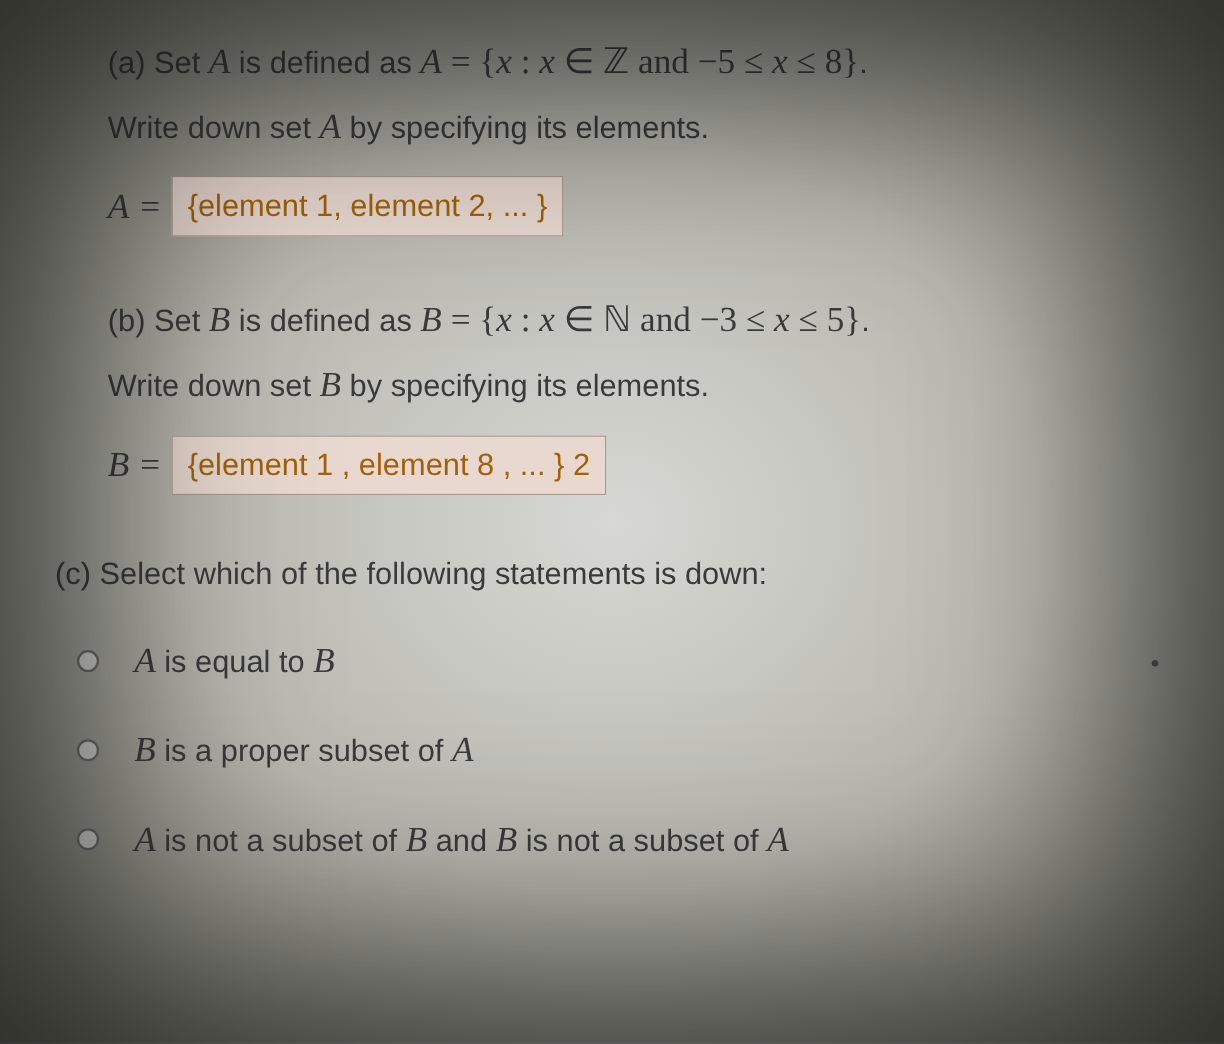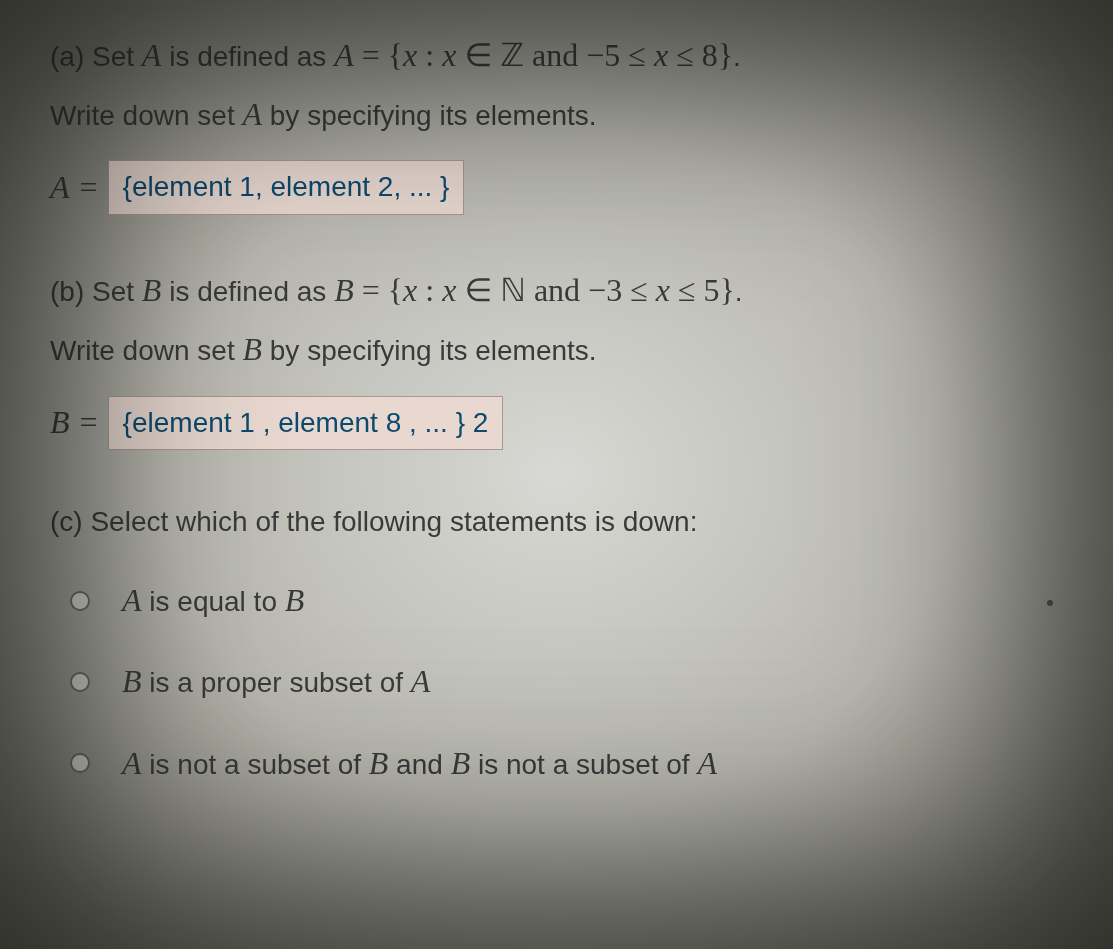--- a/index.html
+++ b/index.html
@@ -16,20 +16,21 @@
       padding: 30px 50px;
       position: relative;
       overflow: hidden;
     }
     .content {
       font-size: 28px;
       line-height: 1.6;
     }
     .part {
       margin-bottom: 50px;
+      margin-left: 48px;
     }
     .part-c {
       margin-bottom: 30px;
     }
     .math-var {
       font-family: 'Times New Roman', serif;
       font-style: italic;
       font-size: 32px;
     }
     .math {
@@ -43,21 +44,21 @@
       display: flex;
       align-items: center;
       gap: 10px;
       margin-top: 20px;
     }
     .input-box {
       background: #e8d8d0;
       border: 1px solid #a89890;
       padding: 4px 14px;
       font-size: 28px;
-      color: #0c4a6e;
+      color: #a16207;
       font-family: Arial, Helvetica, sans-serif;
     }
     .options {
       margin-top: 30px;
       padding-left: 20px;
     }
     .option {
       display: flex;
       align-items: center;
       gap: 32px;

